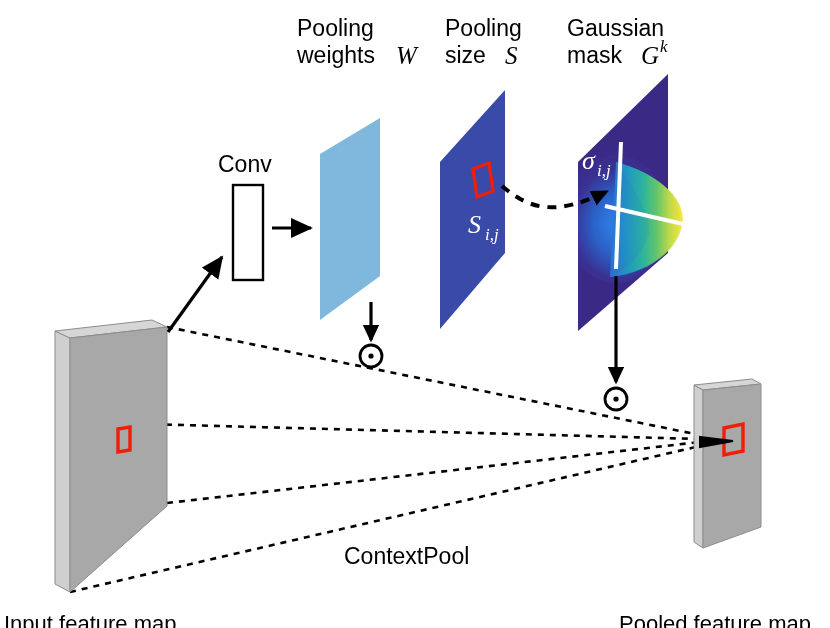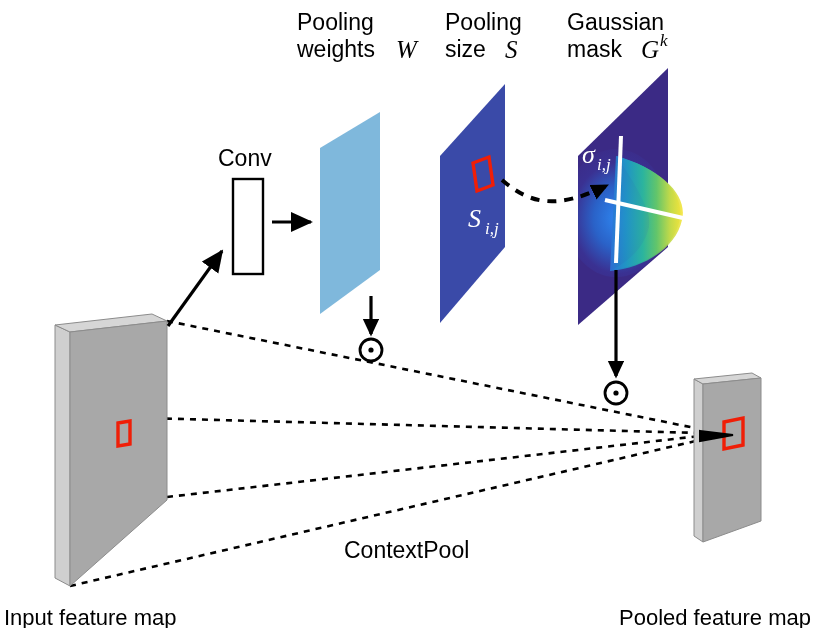--- a/index.html
+++ b/index.html
@@ -11,21 +11,21 @@
   body {
     width: 830px;
     height: 628px;
     font-family: "Liberation Sans", sans-serif;
     overflow: hidden;
     position: relative;
   }
   #diagram-root {
     position: absolute;
     left: 0;
-    top: 8px;
+    top: 14px;
     width: 830px;
     height: 492px;
   }
   svg.fig {
     display: block;
     width: 830px;
     height: 628px;
   }
   .lbl-sans {
     font-family: "Liberation Sans", sans-serif;

